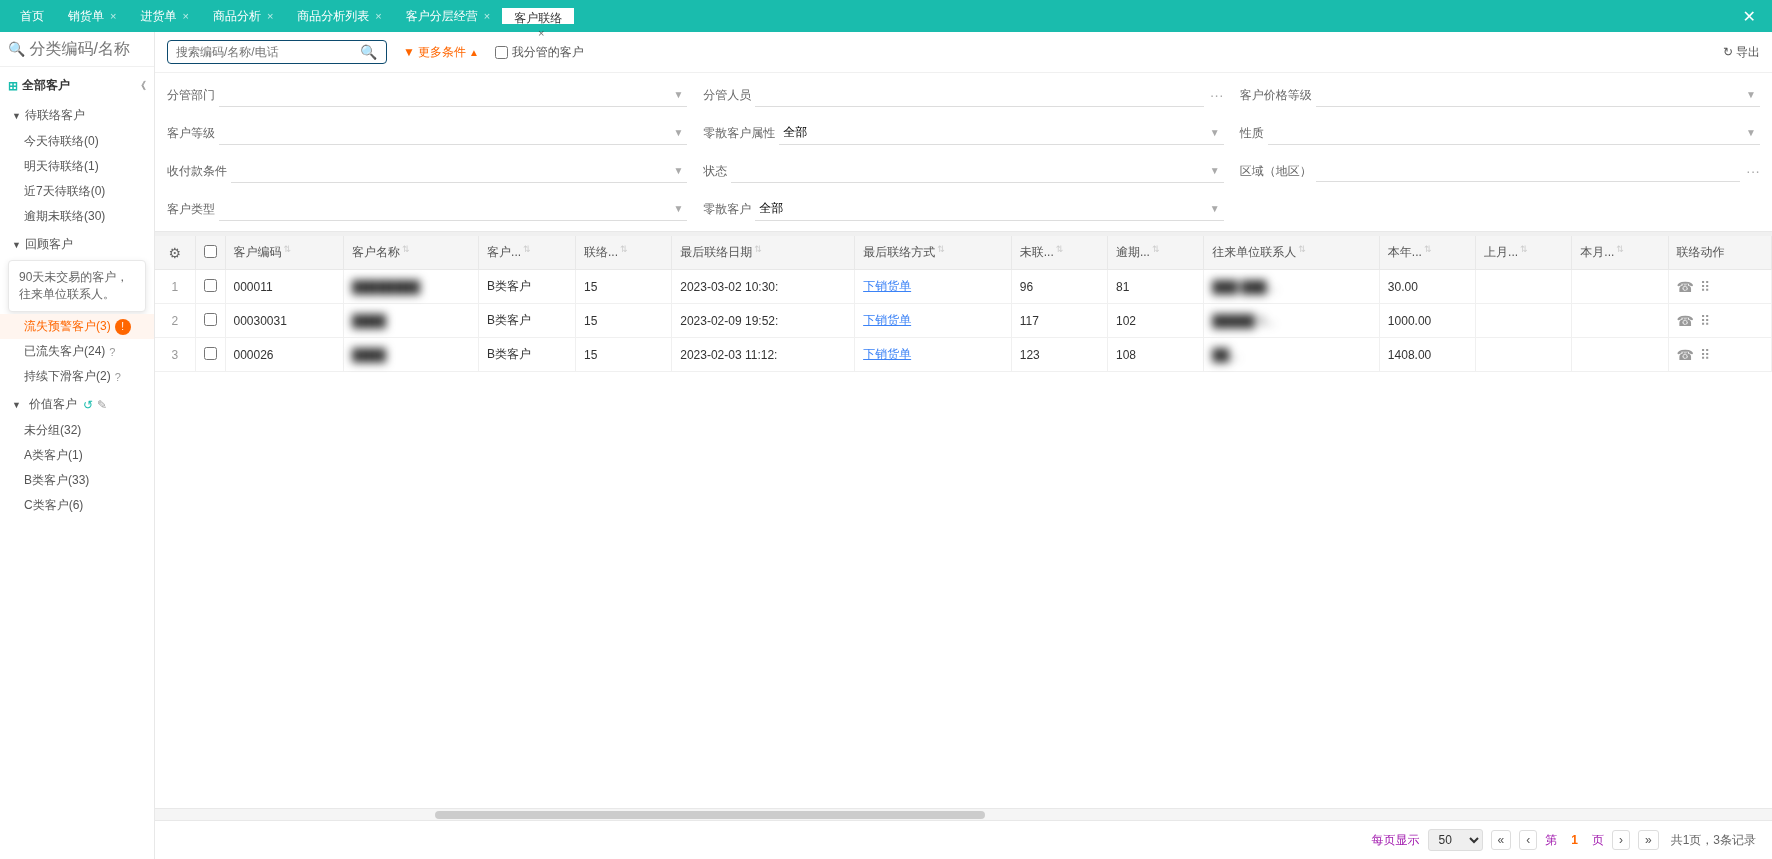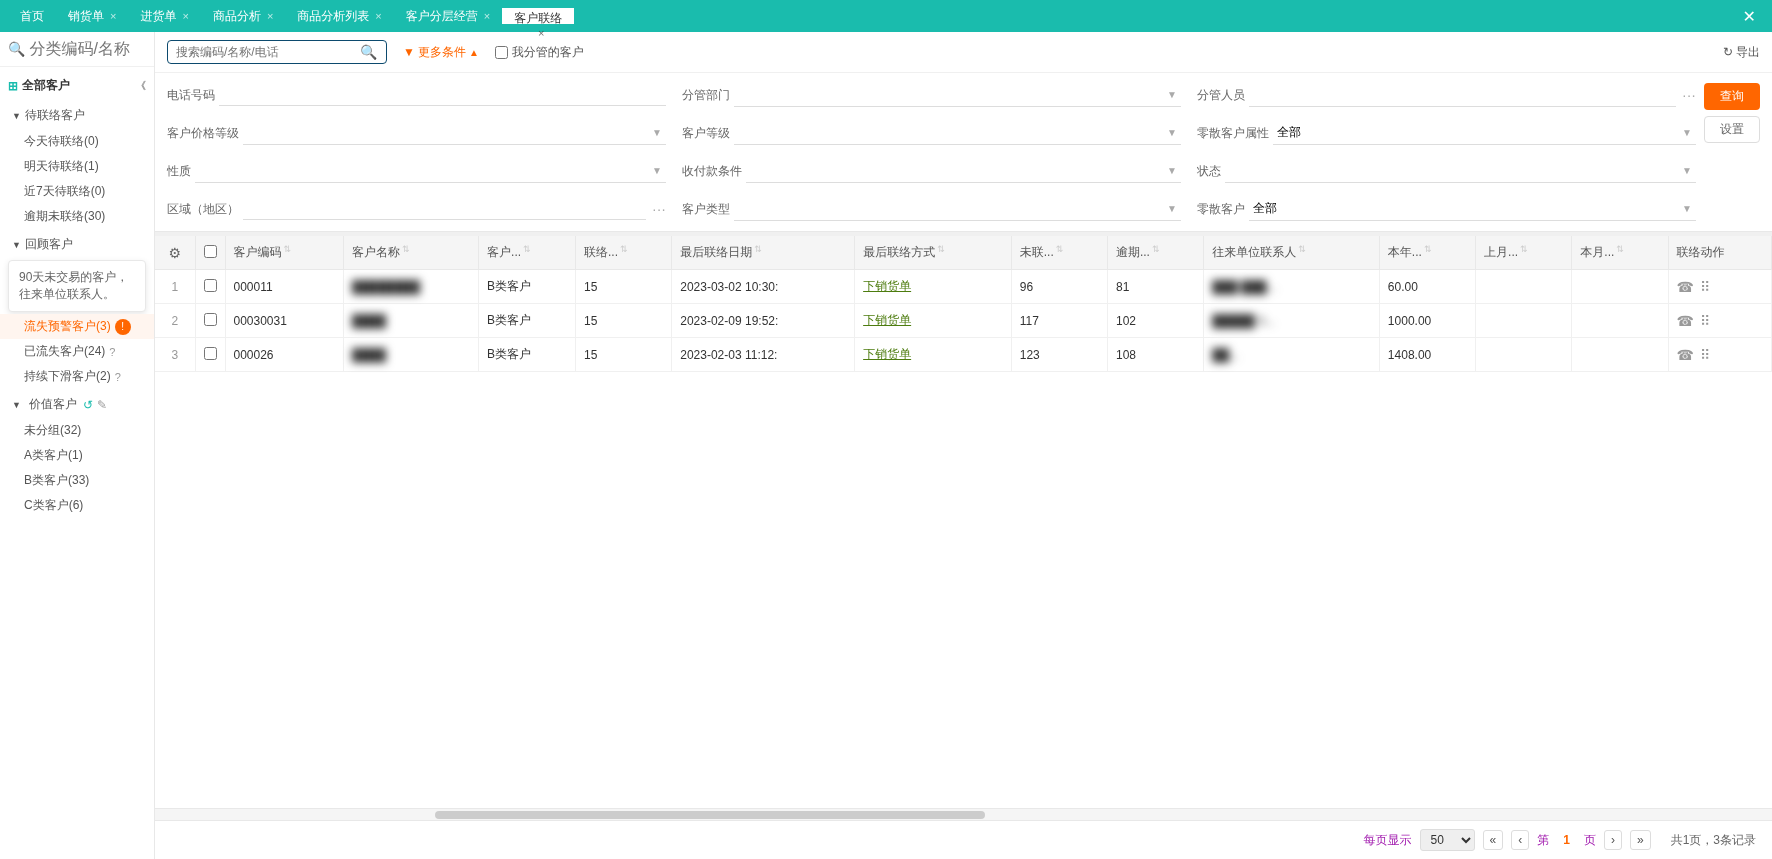--- a/index.html
+++ b/index.html
@@ -259,21 +259,21 @@
     tbody tr {
       border-bottom: 1px solid #f0f0f0;
     }
     tbody td {
       padding: 8px 8px;
       border-right: 1px solid #f0f0f0;
       color: #333;
       white-space: nowrap;
     }
     .col-link {
-      color: #4d7c0f;
+      color: #3b82f6;
       text-decoration: underline;
       cursor: pointer;
     }
     .col-num { text-align: center; color: #999; }
     .col-actions { display: flex; gap: 6px; align-items: center; }
     .action-icon { color: #999; cursor: pointer; font-size: 14px; }
     .th-sort { display: flex; align-items: flex-start; gap: 2px; }
     .sort-icon { color: #ccc; font-size: 9px; }
     .gear-icon-th { color: #666; font-size: 14px; cursor: pointer; }
     .checkbox-th { width: 30px; text-align: center; }
@@ -304,21 +304,21 @@
       padding: 2px 6px;
       cursor: pointer;
       color: #555;
       font-size: 12px;
     }
     .page-num {
       color: #ff6600;
       font-weight: bold;
       padding: 2px 6px;
     }
-    .page-total { color: #666; margin-left: 12px; }
+    .page-total { color: #666; margin-left: 4px; }
     .scrollbar-area {
       height: 12px;
       background: #f5f5f5;
       border-top: 1px solid #e8e8e8;
       position: relative;
     }
     .scrollbar-thumb {
       height: 8px;
       background: #ccc;
       border-radius: 4px;
@@ -503,24 +503,20 @@
         <div class="export-btn">
           <span>↻</span>
           <span>导出</span>
         </div>
       </div>
 
       <div class="filter-body">
         <div class="filter-fields">
 
           <div class="filter-row-item">
-            <span class="lbl">电话号码</span>
-            <input class="inp-box" type="text" style="">
-          </div>
-          <div class="filter-row-item">
             <span class="lbl">分管部门</span>
             <div class="sel-box">
               <span></span>
               <span class="chev">▼</span>
             </div>
           </div>
           <div class="filter-row-item">
             <span class="lbl">分管人员</span>
             <div class="sel-box">
               <span></span>
@@ -585,24 +581,20 @@
               <span class="chev">▼</span>
             </div>
           </div>
           <div class="filter-row-item">
             <span class="lbl">零散客户</span>
             <div class="sel-box">
               <span>全部</span>
               <span class="chev">▼</span>
             </div>
           </div>
-        </div>
-        <div class="filter-action-col">
-          <button class="query-btn">查询</button>
-          <button class="settings-btn">设置</button>
         </div>
       </div>
     </div>
 
     <div class="table-area">
       <table>
         <thead>
           <tr>
             <th style="width:40px;text-align:center;">
               <span class="gear-icon-th">⚙</span>
@@ -694,21 +686,21 @@
     <td style="text-align:center;"><input type="checkbox" style=""></td>
     <td>000011</td>
     <td><span class="blurred">████████</span></td>
     <td>B类客户</td>
     <td>15</td>
     <td>2023-03-02 10:30:</td>
     <td><span class="col-link">下销货单</span></td>
     <td>96</td>
     <td>81</td>
     <td><span class="blurred">███ ███...</span></td>
-    <td>60.00</td>
+    <td>30.00</td>
     <td></td>
     <td></td>
     <td>
       <div class="col-actions">
         <span class="action-icon" title="联络">☎</span>
         <span class="action-icon" title="更多">⠿</span>
       </div>
     </td>
   </tr>
             <tr>

